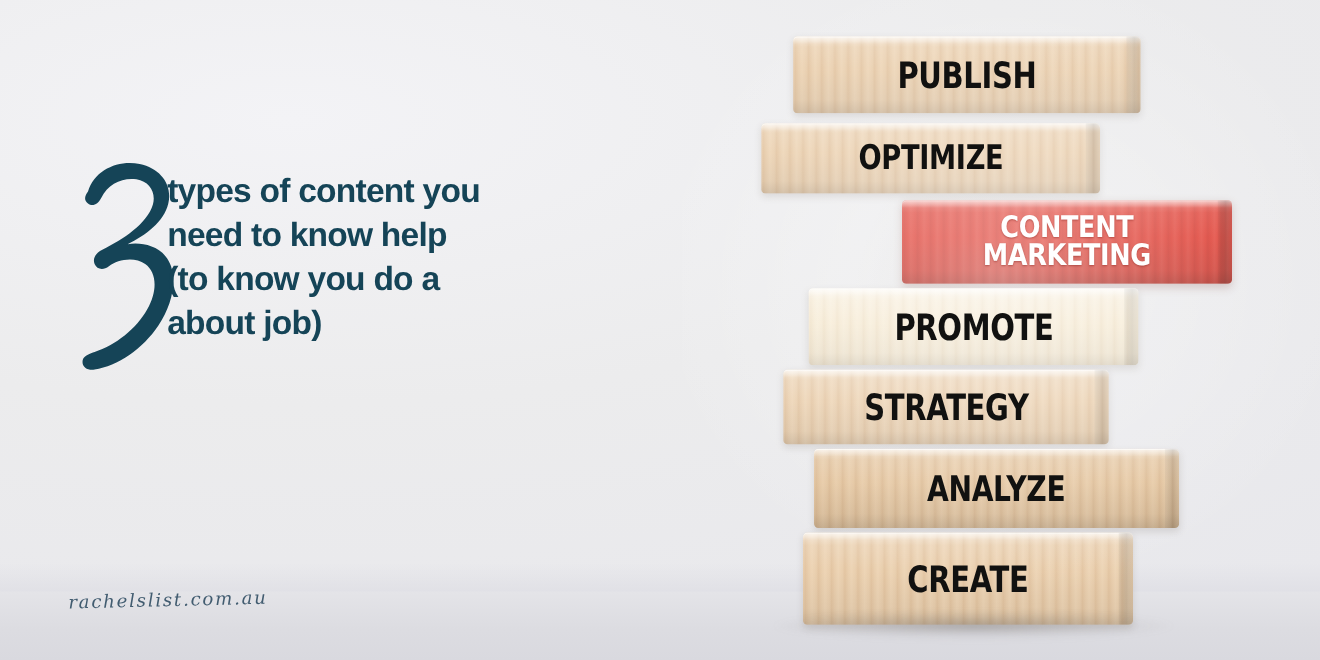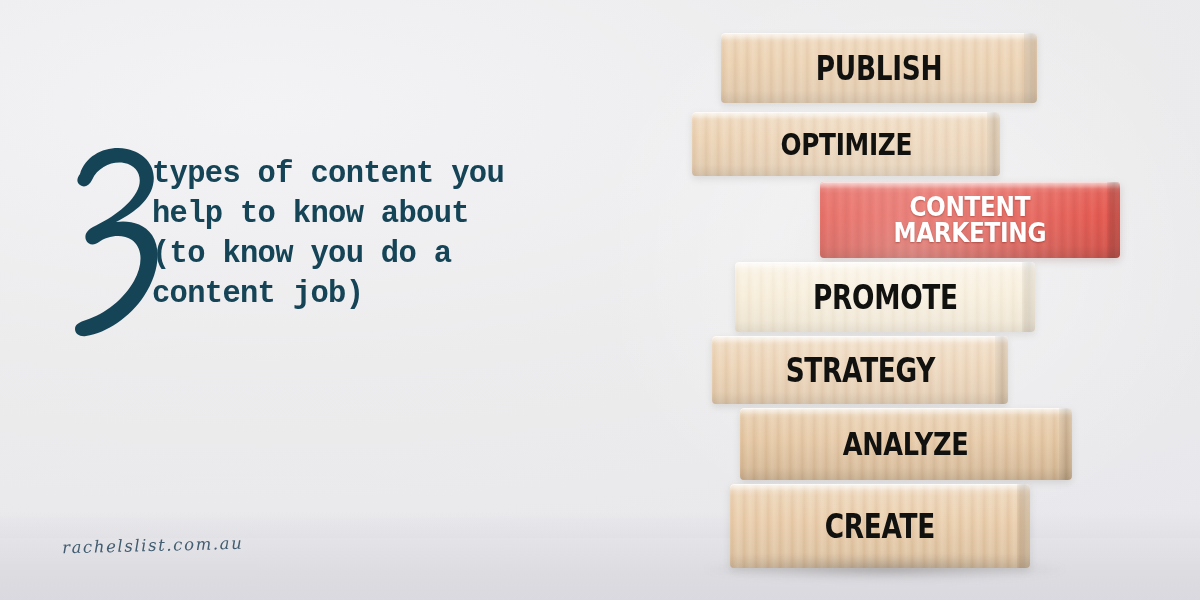--- a/index.html
+++ b/index.html
@@ -37,21 +37,21 @@
   }
   .numeral{
     position:absolute;left:0;top:-6px;
     width:92px;height:196px;
     color:#154457;
   }
   .numeral svg{display:block;width:100%;height:100%;}
   .headline{
     position:absolute;left:80px;top:4px;width:452px;
     color:#154457;
-    font-family:Liberation Mono, monospace;
+    font-family:Liberation Sans, sans-serif;
     font-weight:700;
     font-size:30.5px;
     line-height:40px;
     letter-spacing:-0.7px;
   }
   .headline .ln{display:block;white-space:nowrap;}
 
   .watermark{
     position:absolute;left:62px;top:536px;
     color:#2c4a60;
@@ -187,23 +187,23 @@
           C77 58, 60 70, 44 78 C56 76, 72 79, 80 91 C90 106, 86 131, 72 152
           C58 173, 35 189, 14 192 C8 193, 3 190, 3 185 C3 180, 8 178, 14 176
           C33 170, 52 155, 62 137 C71 121, 71 104, 60 96 C50 89, 35 92, 27 98
           C22 102, 16 101, 14 96 C12 91, 15 86, 21 83 C40 74, 62 59, 67 42
           C70 31, 64 21, 52 19 C40 17, 26 23, 20 36 C17 42, 12 44, 8 41 C4 38, 5 34, 8 30 Z"></path>
       </svg>
     </div>
 
     <div class="headline">
       <span class="ln">types of content you</span>
-      <span class="ln">help to know about</span>
+      <span class="ln">need to know help</span>
       <span class="ln">(to know you do a</span>
-      <span class="ln">content job)</span>
+      <span class="ln">about job)</span>
     </div>
   </div>
 
   <div class="watermark">rachelslist.com.au</div>
 
   <div class="block wood" style="left:721px;top:33px;width:316px;height:70px;">
     <div class="toplip"></div>
     <div class="endcap"></div>
     <div class="blk-label" style="font-size:33px;">PUBLISH</div>
   </div>

